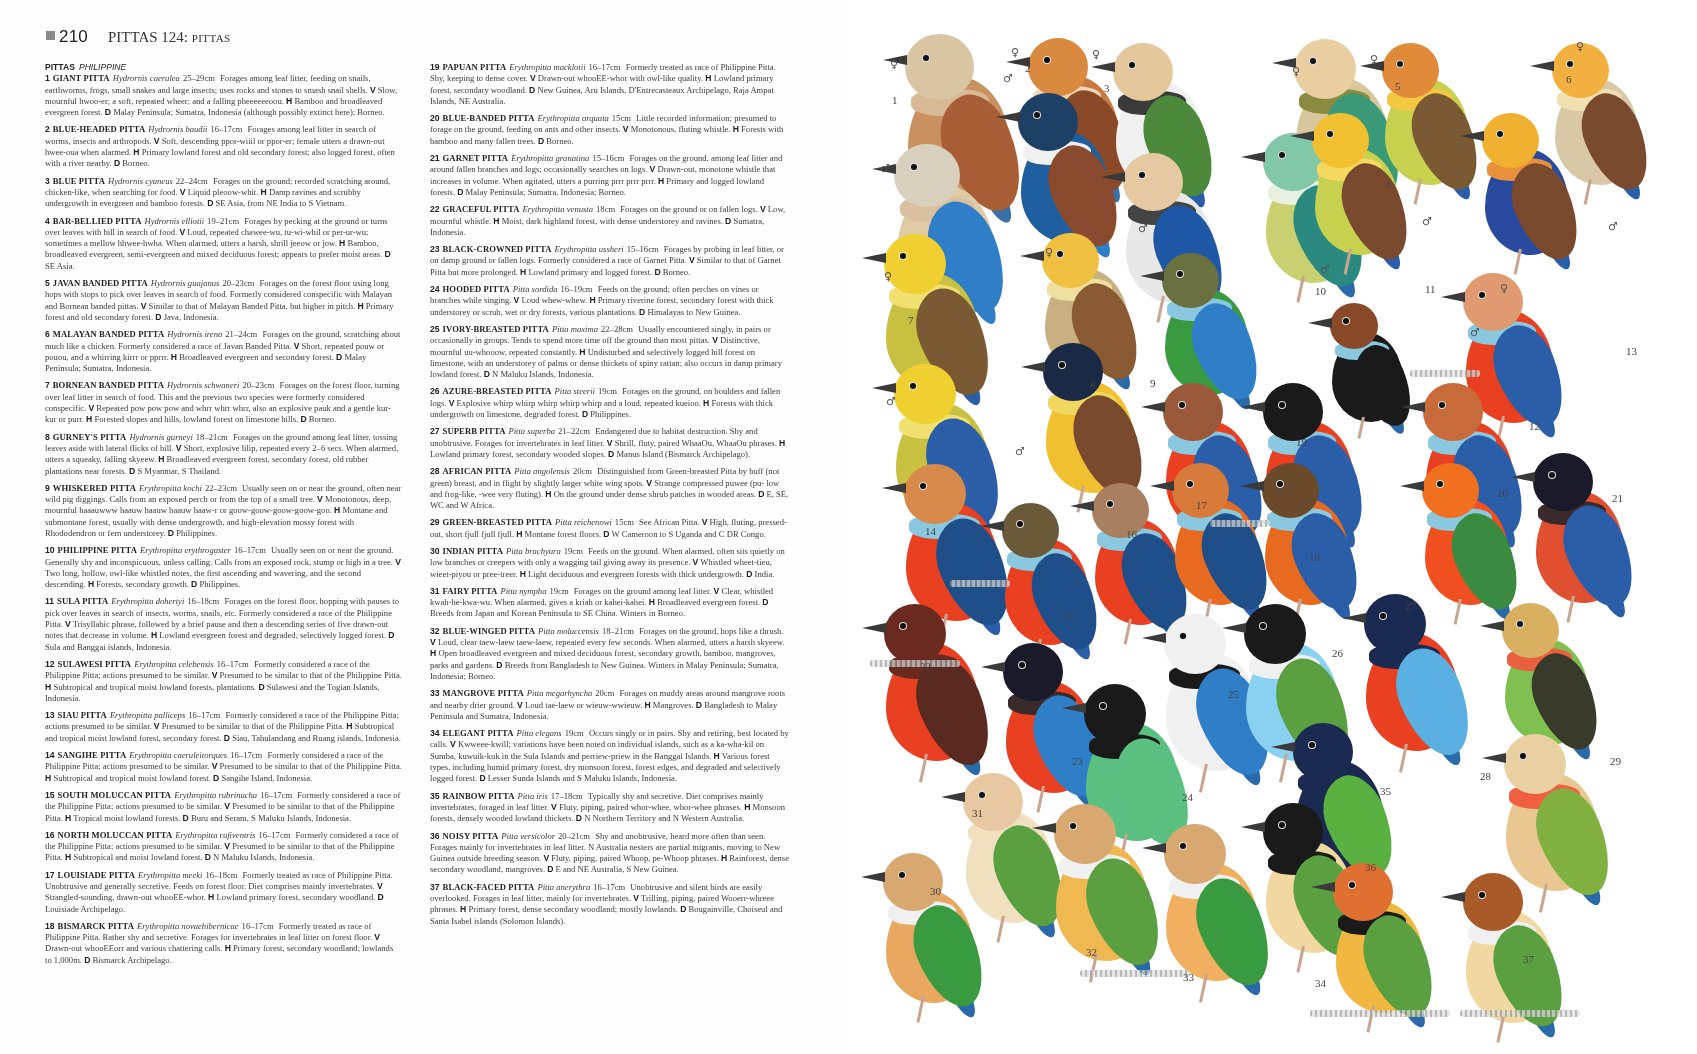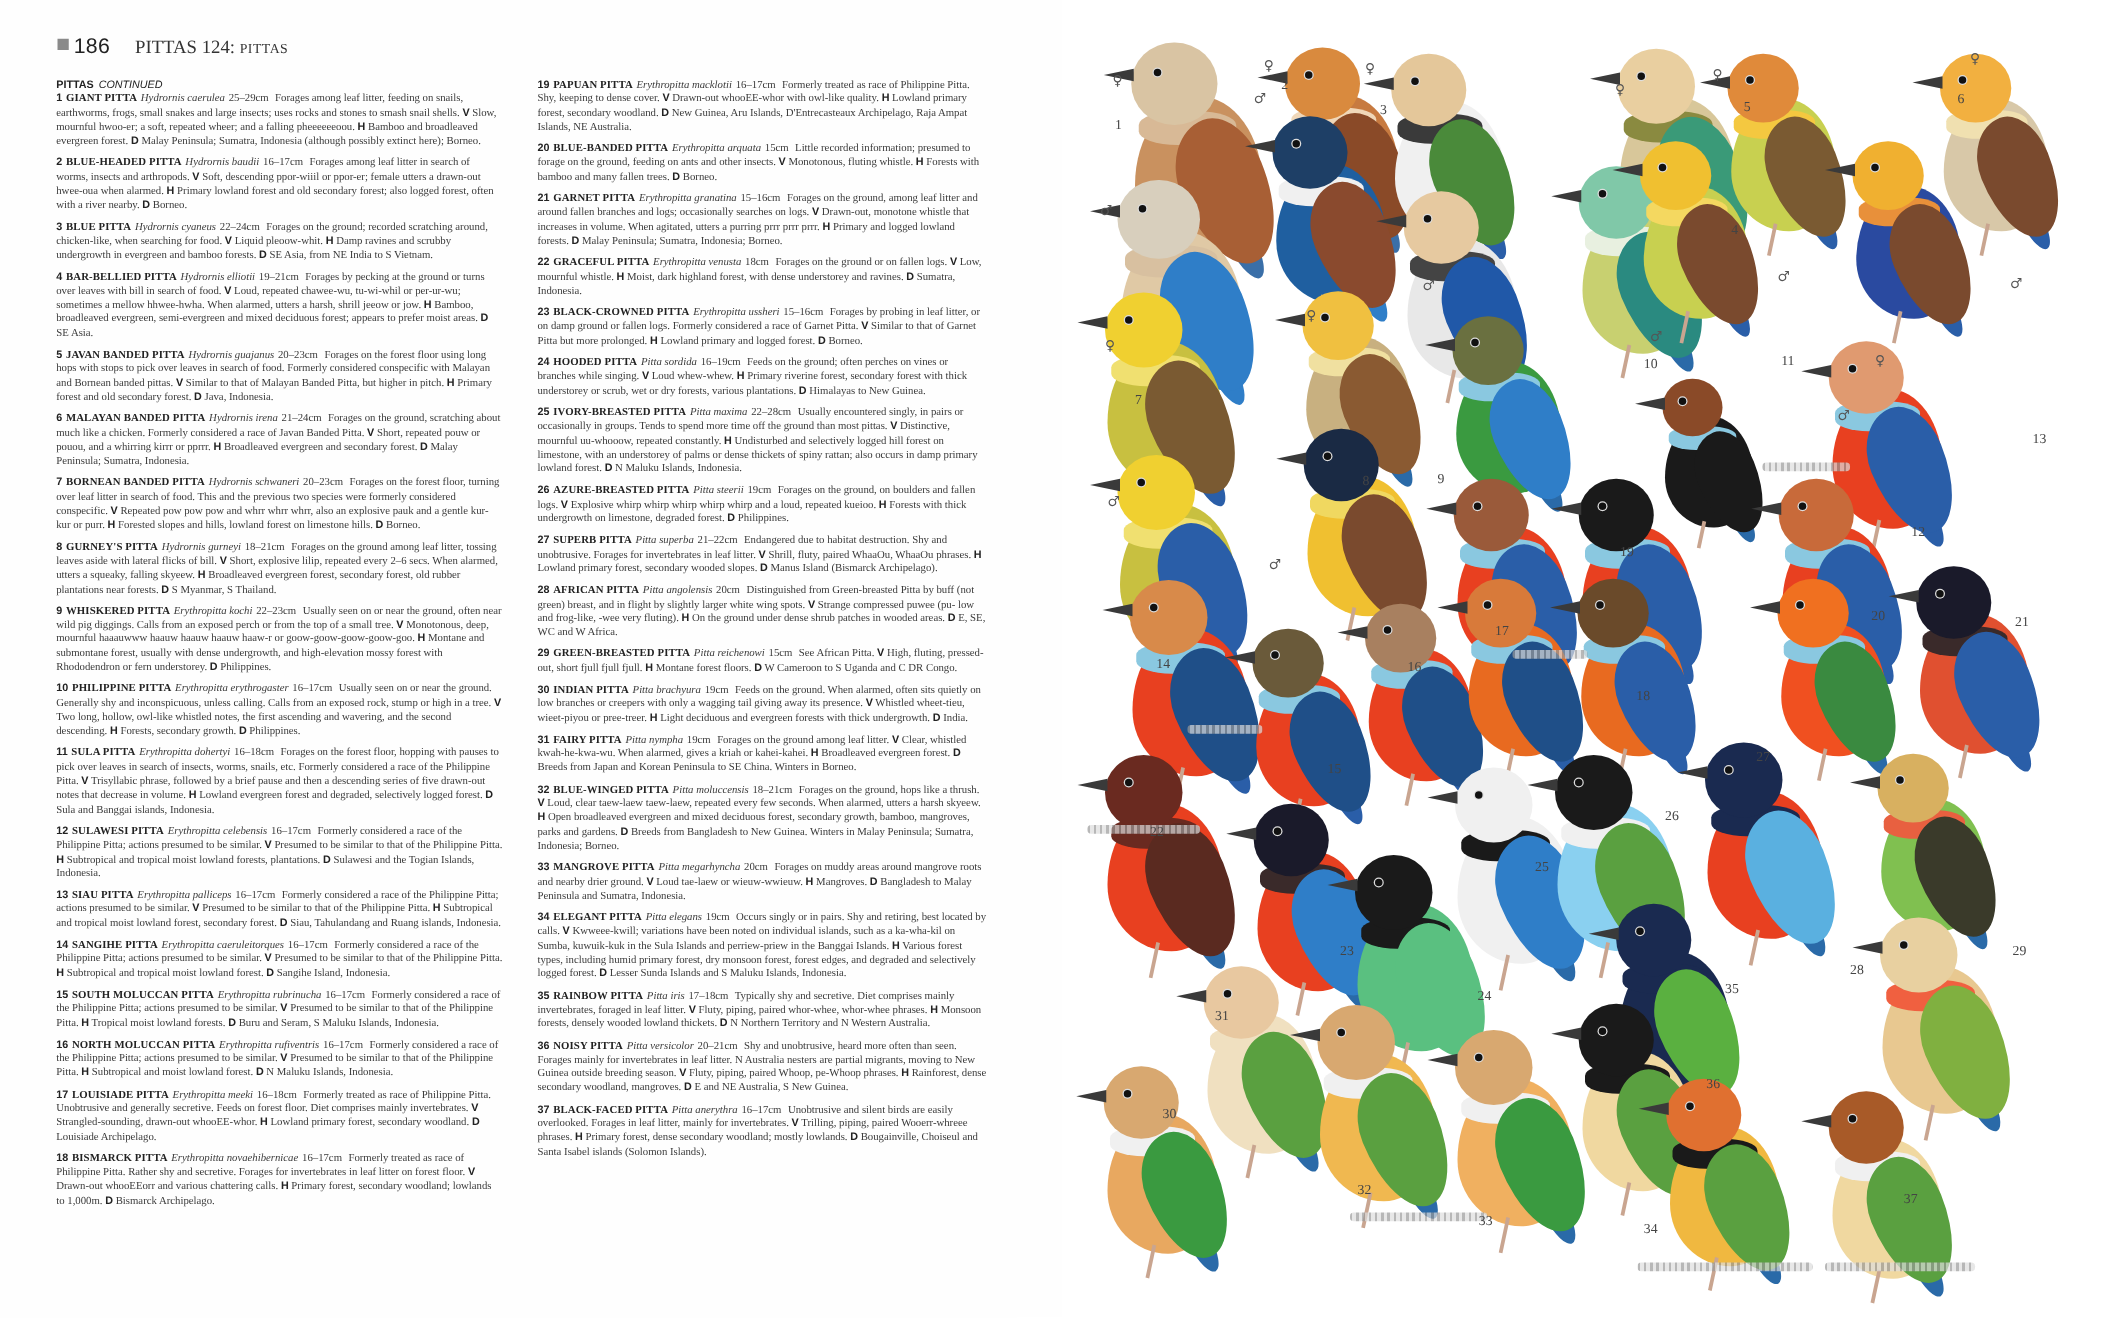--- a/index.html
+++ b/index.html
@@ -44,26 +44,26 @@
   .label { position: absolute; font-family: "Liberation Serif", serif; font-size: 11px; color: #444; }
   .sex { position: absolute; font-family: "DejaVu Sans", sans-serif; font-size: 11px; color: #555; }
   .perch { position: absolute; height: 7px; background: repeating-linear-gradient(90deg, #999 0 2px, #ddd 2px 5px); border-radius: 3px; opacity: 0.7; }
 </style>
 </head>
 <body>
 
 <div class="page-left">
   <div class="header">
     <span class="page-marker"></span>
-    <span class="page-number">186</span>
+    <span class="page-number">210</span>
     <span class="plate-title"><span>PITTAS 124:</span> <span class="sc">PITTAS</span></span>
   </div>
 
   <div class="column col1">
-    <div class="section-head"><span>PITTAS</span><span class="cont">CONTINUED</span></div>
+    <div class="section-head"><span>PITTAS</span><span class="cont">PHILIPPINE</span></div>
     <div id="col1-entries">
         <div class="entry"><span class="num">1</span><span class="name">GIANT PITTA</span><span class="sci">Hydrornis caerulea</span><span class="size">25–29cm</span> <span class="desc">Forages among leaf litter, feeding on snails, earthworms, frogs, small snakes and large insects; uses rocks and stones to smash snail shells.</span> <span class="k">V</span> <span class="kv">Slow, mournful hwoo-er; a soft, repeated wheer; and a falling pheeeeeeoou.</span> <span class="k">H</span> <span class="kv">Bamboo and broadleaved evergreen forest.</span> <span class="k">D</span> <span class="kv">Malay Peninsula; Sumatra, Indonesia (although possibly extinct here); Borneo.</span></div>
         <div class="entry"><span class="num">2</span><span class="name">BLUE-HEADED PITTA</span><span class="sci">Hydrornis baudii</span><span class="size">16–17cm</span> <span class="desc">Forages among leaf litter in search of worms, insects and arthropods.</span> <span class="k">V</span> <span class="kv">Soft, descending ppor-wiiil or ppor-er; female utters a drawn-out hwee-oua when alarmed.</span> <span class="k">H</span> <span class="kv">Primary lowland forest and old secondary forest; also logged forest, often with a river nearby.</span> <span class="k">D</span> <span class="kv">Borneo.</span></div>
         <div class="entry"><span class="num">3</span><span class="name">BLUE PITTA</span><span class="sci">Hydrornis cyaneus</span><span class="size">22–24cm</span> <span class="desc">Forages on the ground; recorded scratching around, chicken-like, when searching for food.</span> <span class="k">V</span> <span class="kv">Liquid pleoow-whit.</span> <span class="k">H</span> <span class="kv">Damp ravines and scrubby undergrowth in evergreen and bamboo forests.</span> <span class="k">D</span> <span class="kv">SE Asia, from NE India to S Vietnam.</span></div>
         <div class="entry"><span class="num">4</span><span class="name">BAR-BELLIED PITTA</span><span class="sci">Hydrornis elliotii</span><span class="size">19–21cm</span> <span class="desc">Forages by pecking at the ground or turns over leaves with bill in search of food.</span> <span class="k">V</span> <span class="kv">Loud, repeated chawee-wu, tu-wi-whil or per-ur-wu; sometimes a mellow hhwee-hwha. When alarmed, utters a harsh, shrill jeeow or jow.</span> <span class="k">H</span> <span class="kv">Bamboo, broadleaved evergreen, semi-evergreen and mixed deciduous forest; appears to prefer moist areas.</span> <span class="k">D</span> <span class="kv">SE Asia.</span></div>
         <div class="entry"><span class="num">5</span><span class="name">JAVAN BANDED PITTA</span><span class="sci">Hydrornis guajanus</span><span class="size">20–23cm</span> <span class="desc">Forages on the forest floor using long hops with stops to pick over leaves in search of food. Formerly considered conspecific with Malayan and Bornean banded pittas.</span> <span class="k">V</span> <span class="kv">Similar to that of Malayan Banded Pitta, but higher in pitch.</span> <span class="k">H</span> <span class="kv">Primary forest and old secondary forest.</span> <span class="k">D</span> <span class="kv">Java, Indonesia.</span></div>
         <div class="entry"><span class="num">6</span><span class="name">MALAYAN BANDED PITTA</span><span class="sci">Hydrornis irena</span><span class="size">21–24cm</span> <span class="desc">Forages on the ground, scratching about much like a chicken. Formerly considered a race of Javan Banded Pitta.</span> <span class="k">V</span> <span class="kv">Short, repeated pouw or pouou, and a whirring kirrr or pprrr.</span> <span class="k">H</span> <span class="kv">Broadleaved evergreen and secondary forest.</span> <span class="k">D</span> <span class="kv">Malay Peninsula; Sumatra, Indonesia.</span></div>
         <div class="entry"><span class="num">7</span><span class="name">BORNEAN BANDED PITTA</span><span class="sci">Hydrornis schwaneri</span><span class="size">20–23cm</span> <span class="desc">Forages on the forest floor, turning over leaf litter in search of food. This and the previous two species were formerly considered conspecific.</span> <span class="k">V</span> <span class="kv">Repeated pow pow pow and whrr whrr whrr, also an explosive pauk and a gentle kur-kur or purr.</span> <span class="k">H</span> <span class="kv">Forested slopes and hills, lowland forest on limestone hills.</span> <span class="k">D</span> <span class="kv">Borneo.</span></div>
         <div class="entry"><span class="num">8</span><span class="name">GURNEY'S PITTA</span><span class="sci">Hydrornis gurneyi</span><span class="size">18–21cm</span> <span class="desc">Forages on the ground among leaf litter, tossing leaves aside with lateral flicks of bill.</span> <span class="k">V</span> <span class="kv">Short, explosive lilip, repeated every 2–6 secs. When alarmed, utters a squeaky, falling skyeew.</span> <span class="k">H</span> <span class="kv">Broadleaved evergreen forest, secondary forest, old rubber plantations near forests.</span> <span class="k">D</span> <span class="kv">S Myanmar, S Thailand.</span></div>
         <div class="entry"><span class="num">9</span><span class="name">WHISKERED PITTA</span><span class="sci">Erythropitta kochi</span><span class="size">22–23cm</span> <span class="desc">Usually seen on or near the ground, often near wild pig diggings. Calls from an exposed perch or from the top of a small tree.</span> <span class="k">V</span> <span class="kv">Monotonous, deep, mournful haaauwww haauw haauw haauw haaw-r or goow-goow-goow-goow-goo.</span> <span class="k">H</span> <span class="kv">Montane and submontane forest, usually with dense undergrowth, and high-elevation mossy forest with Rhododendron or fern understorey.</span> <span class="k">D</span> <span class="kv">Philippines.</span></div>

